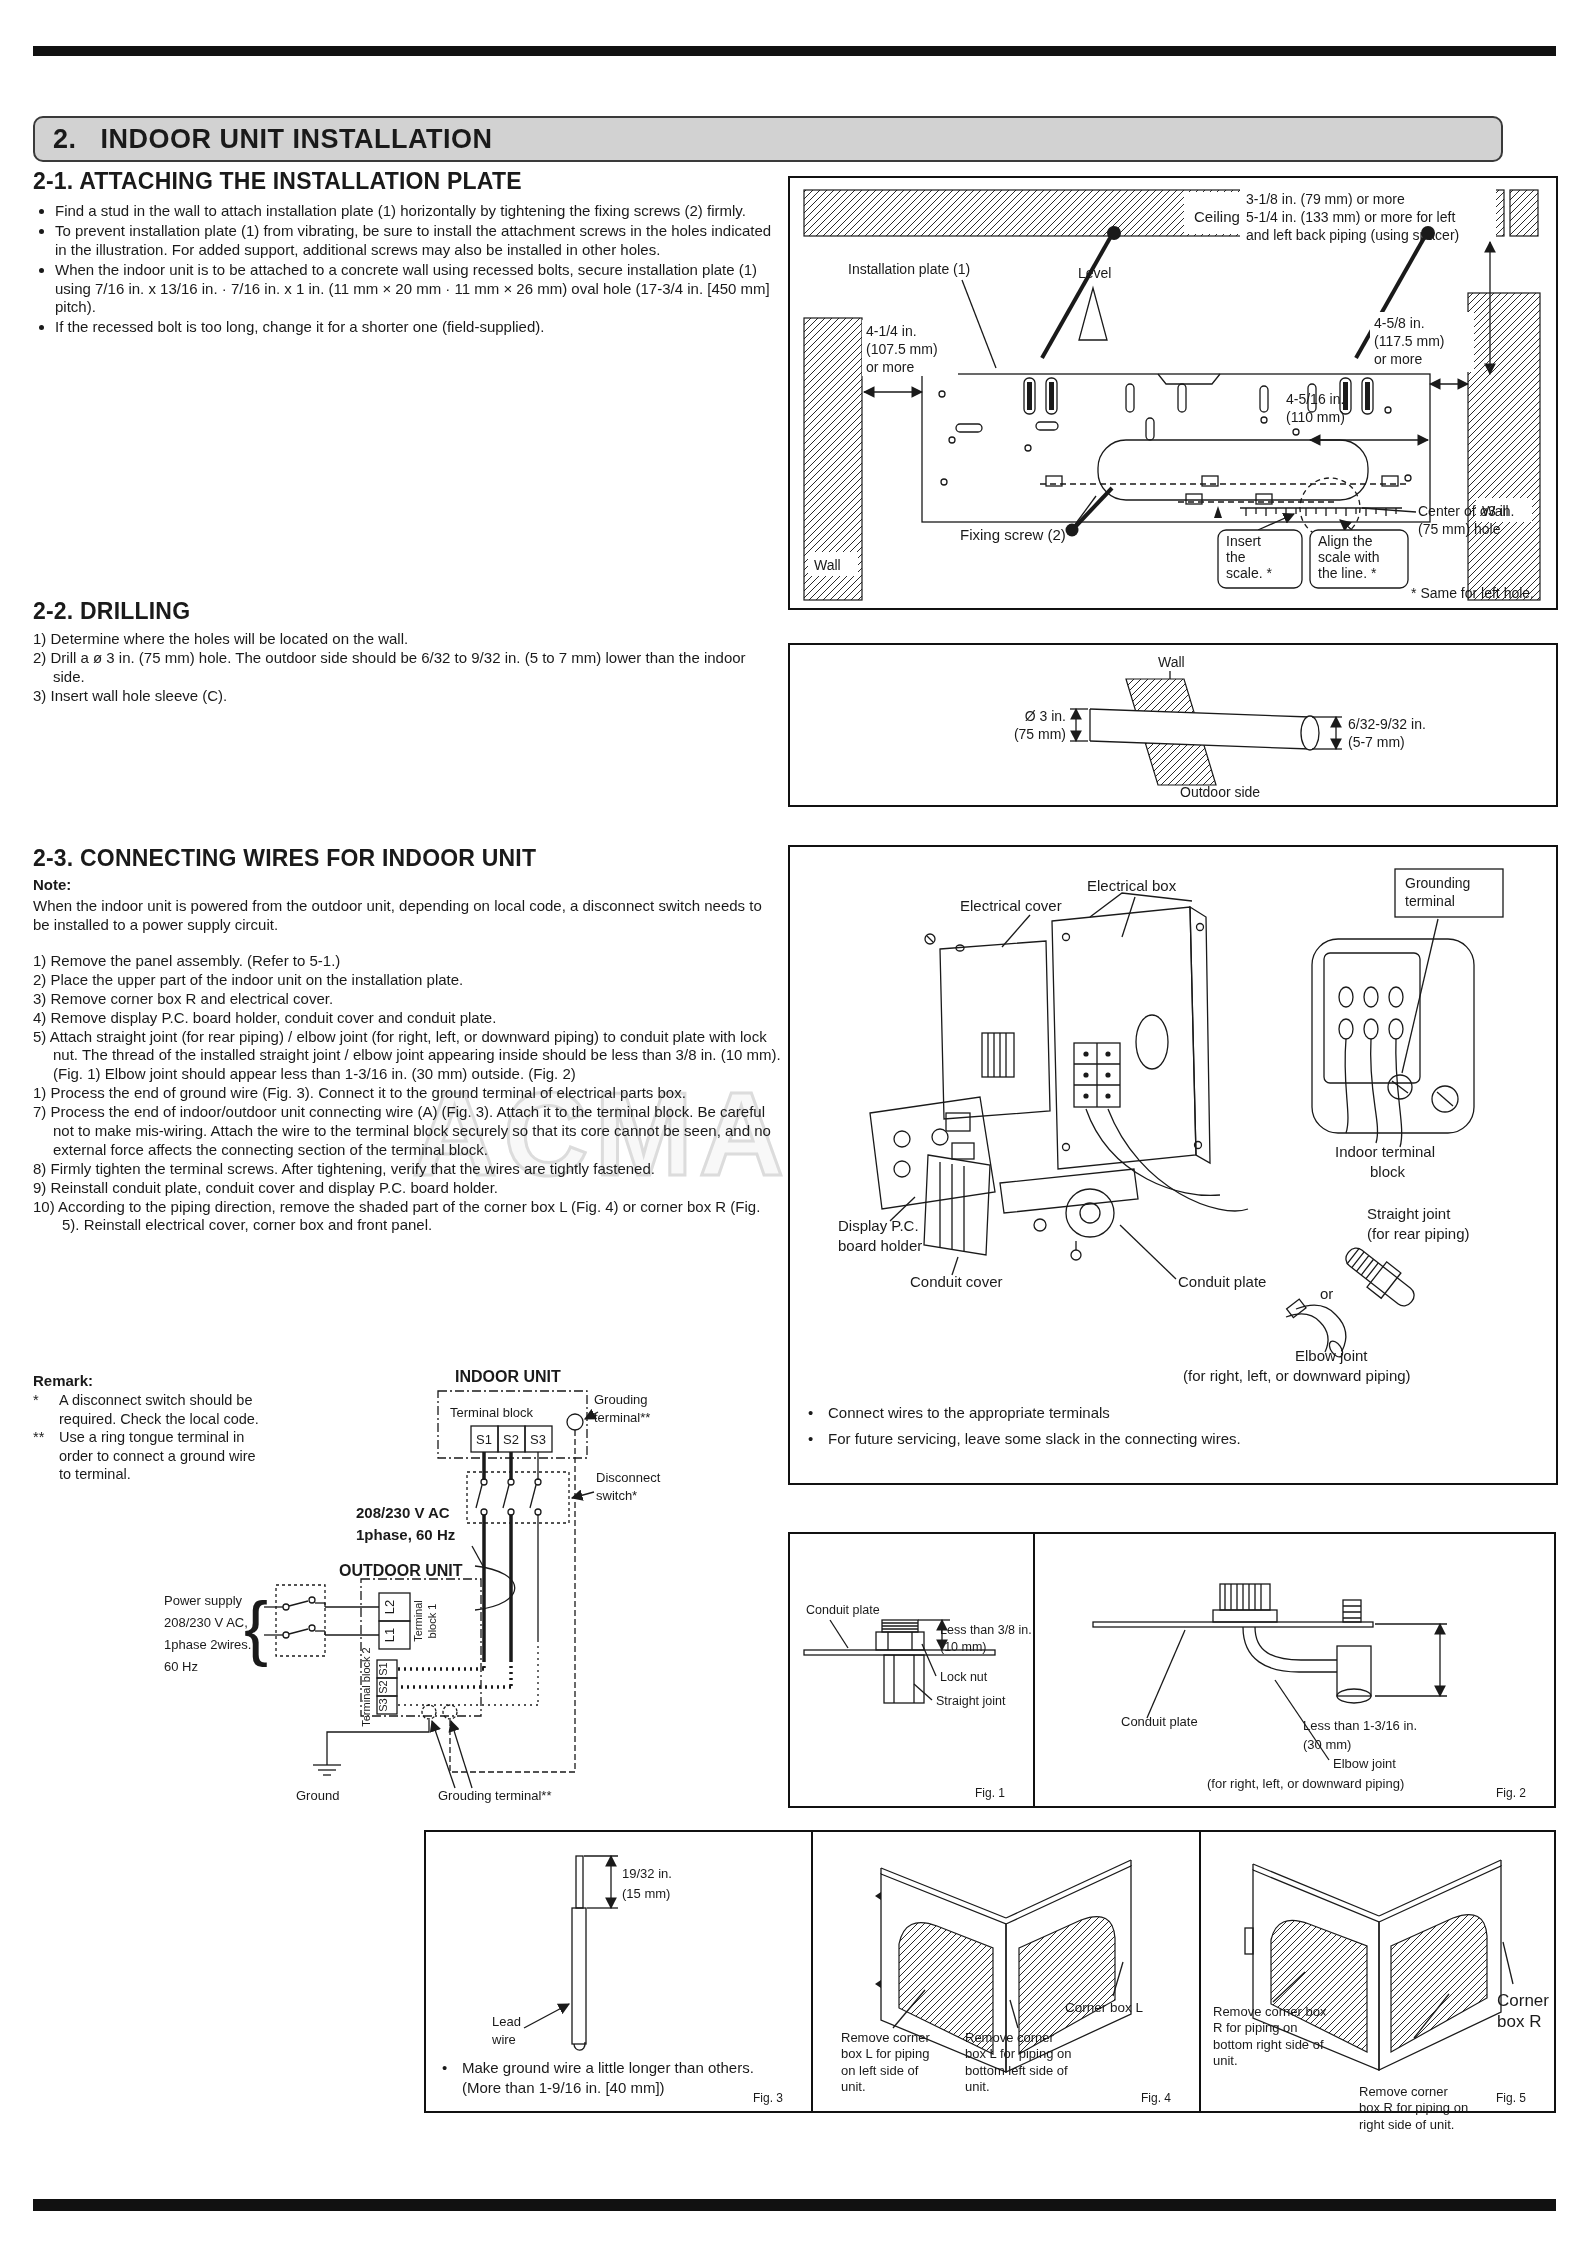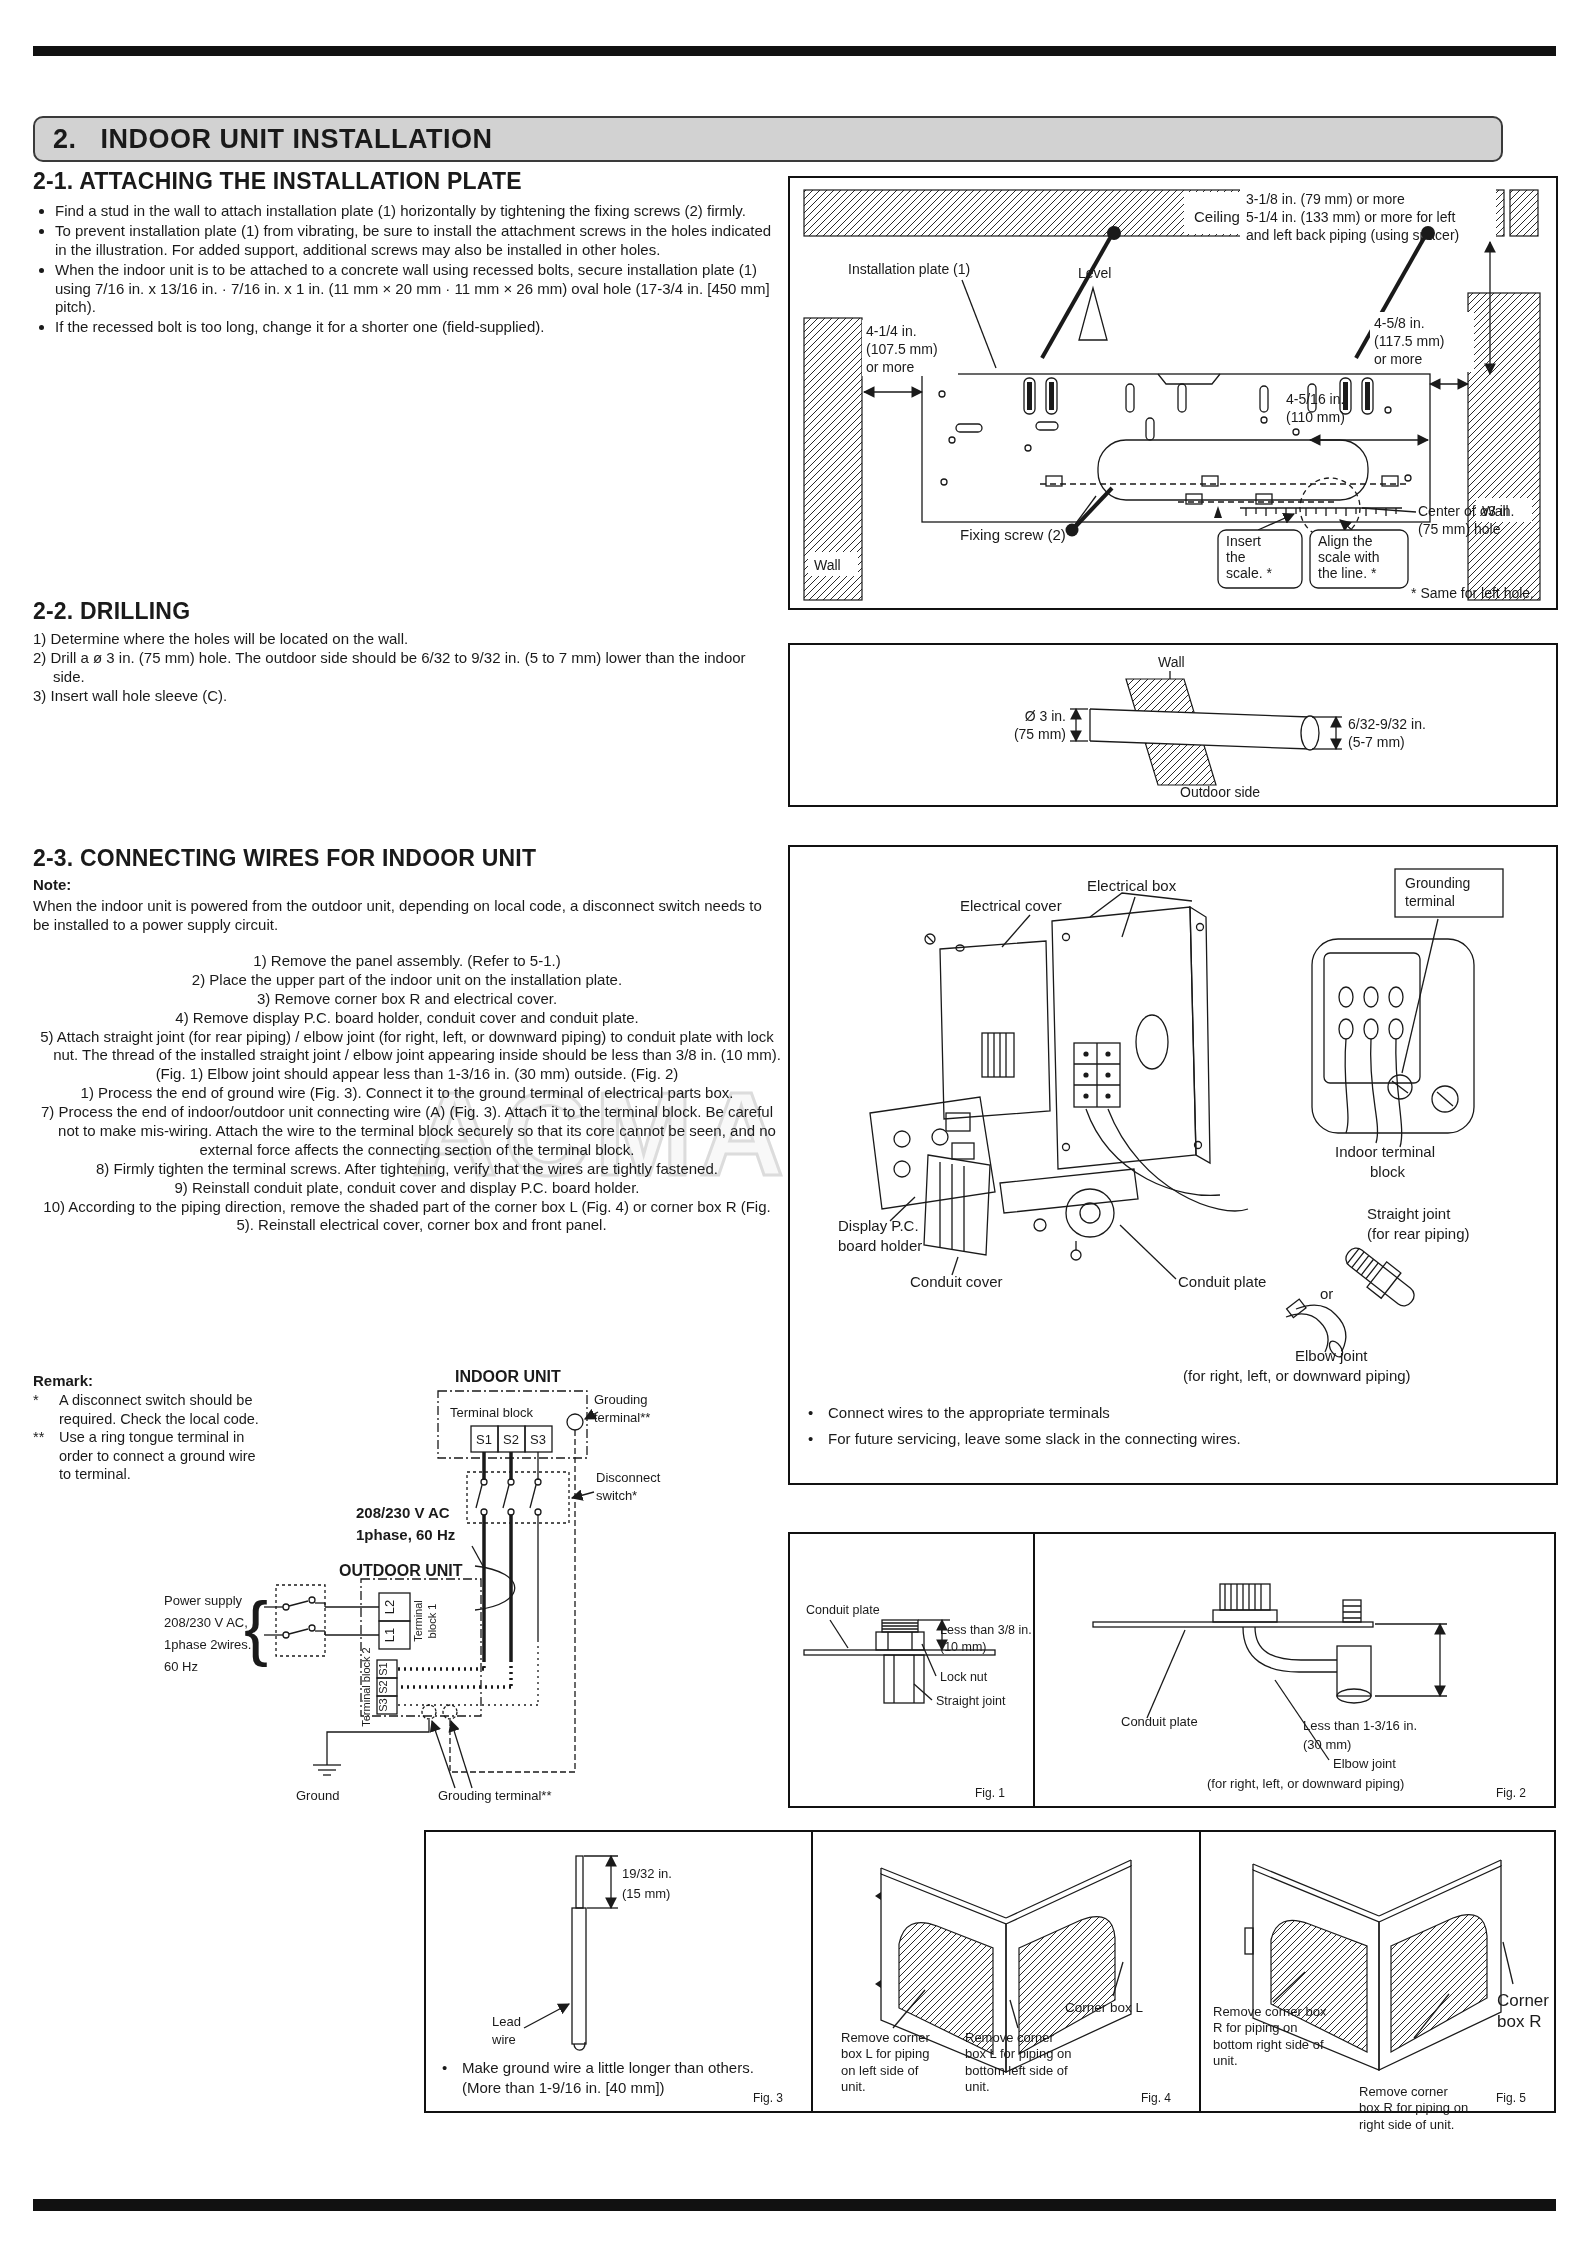--- a/index.html
+++ b/index.html
@@ -223,21 +223,21 @@
       <line class="s dim" x1="546" y1="72" x2="546" y2="104"></line>
       <text class="t14" x="558" y="84">6/32-9/32 in.</text>
       <text class="t14" x="558" y="102">(5-7 mm)</text>
       <text class="t14" x="390" y="152">Outdoor side</text>
     </svg>
   </div>
 
   <div class="h2" style="left:33px;top:845px;">2-3. CONNECTING WIRES FOR INDOOR UNIT</div>
   <div class="abs body-copy notelbl" style="left:33px;top:876px;">Note:</div>
   <div class="abs body-copy" style="left:33px;top:897px;width:748px;">When the indoor unit is powered from the outdoor unit, depending on local code, a disconnect switch needs to be installed to a power supply circuit.</div>
-  <div class="abs body-copy" style="left:33px;top:952px;width:748px;text-align:center;">
+  <div class="abs body-copy" style="left:33px;top:952px;width:748px;">
     <div class="step">1) Remove the panel assembly. (Refer to 5-1.)</div>
     <div class="step">2) Place the upper part of the indoor unit on the installation plate.</div>
     <div class="step">3) Remove corner box R and electrical cover.</div>
     <div class="step">4) Remove display P.C. board holder, conduit cover and conduit plate.</div>
     <div class="step">5) Attach straight joint (for rear piping) / elbow joint (for right, left, or downward piping) to conduit plate with lock nut. The thread of the installed straight joint / elbow joint appearing inside should be less than 3/8 in. (10 mm). (Fig. 1) Elbow joint should appear less than 1-3/16 in. (30 mm) outside. (Fig. 2)</div>
     <div class="step">1) Process the end of ground wire (Fig. 3). Connect it to the ground terminal of electrical parts box.</div>
     <div class="step">7) Process the end of indoor/outdoor unit connecting wire (A) (Fig. 3). Attach it to the terminal block. Be careful not to make mis-wiring. Attach the wire to the terminal block securely so that its core cannot be seen, and no external force affects the connecting section of the terminal block.</div>
     <div class="step">8) Firmly tighten the terminal screws. After tightening, verify that the wires are tightly fastened.</div>
     <div class="step">9) Reinstall conduit plate, conduit cover and display P.C. board holder.</div>
     <div class="step step10">10) According to the piping direction, remove the shaded part of the corner box L (Fig. 4) or corner box R (Fig. 5). Reinstall electrical cover, corner box and front panel.</div>

